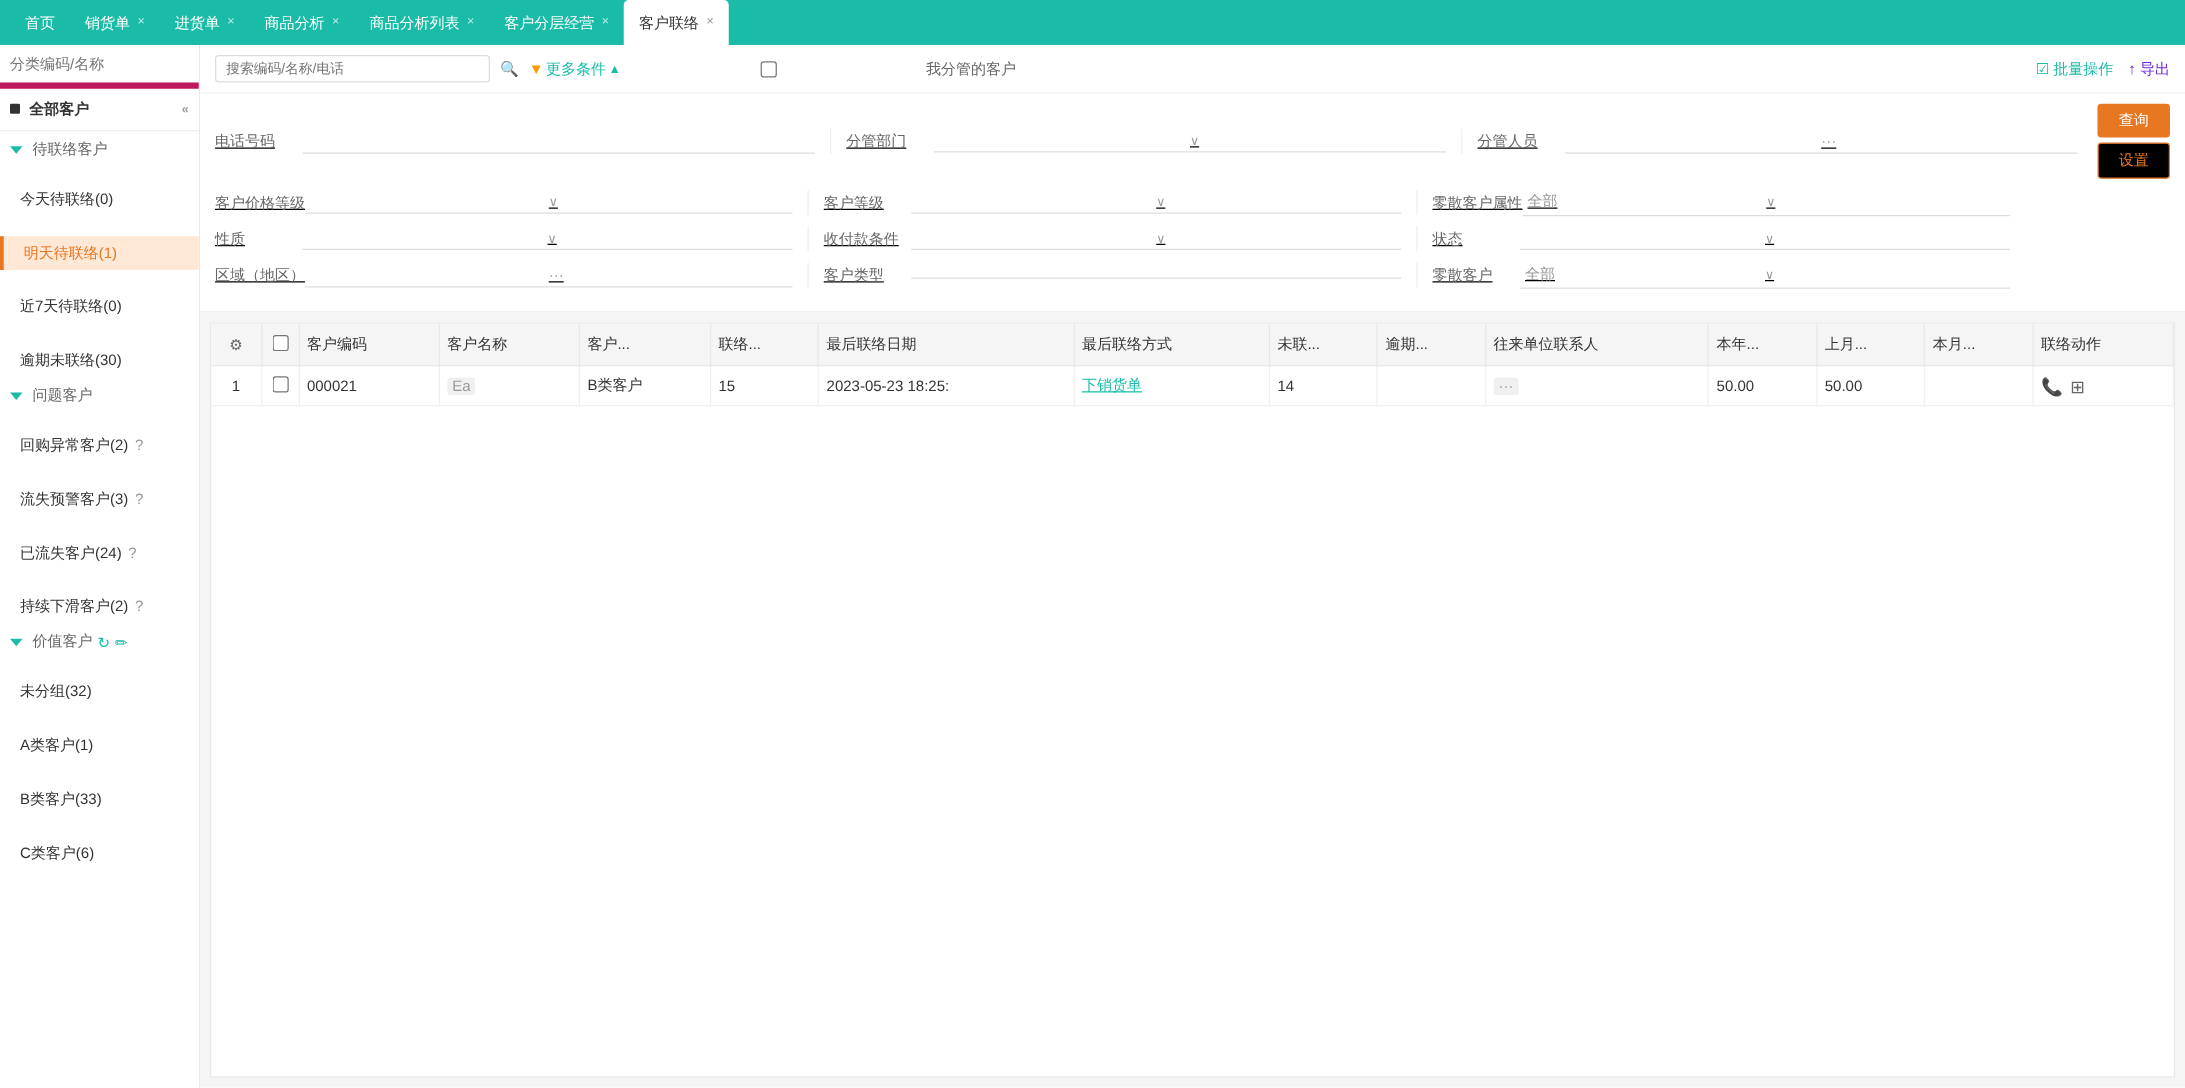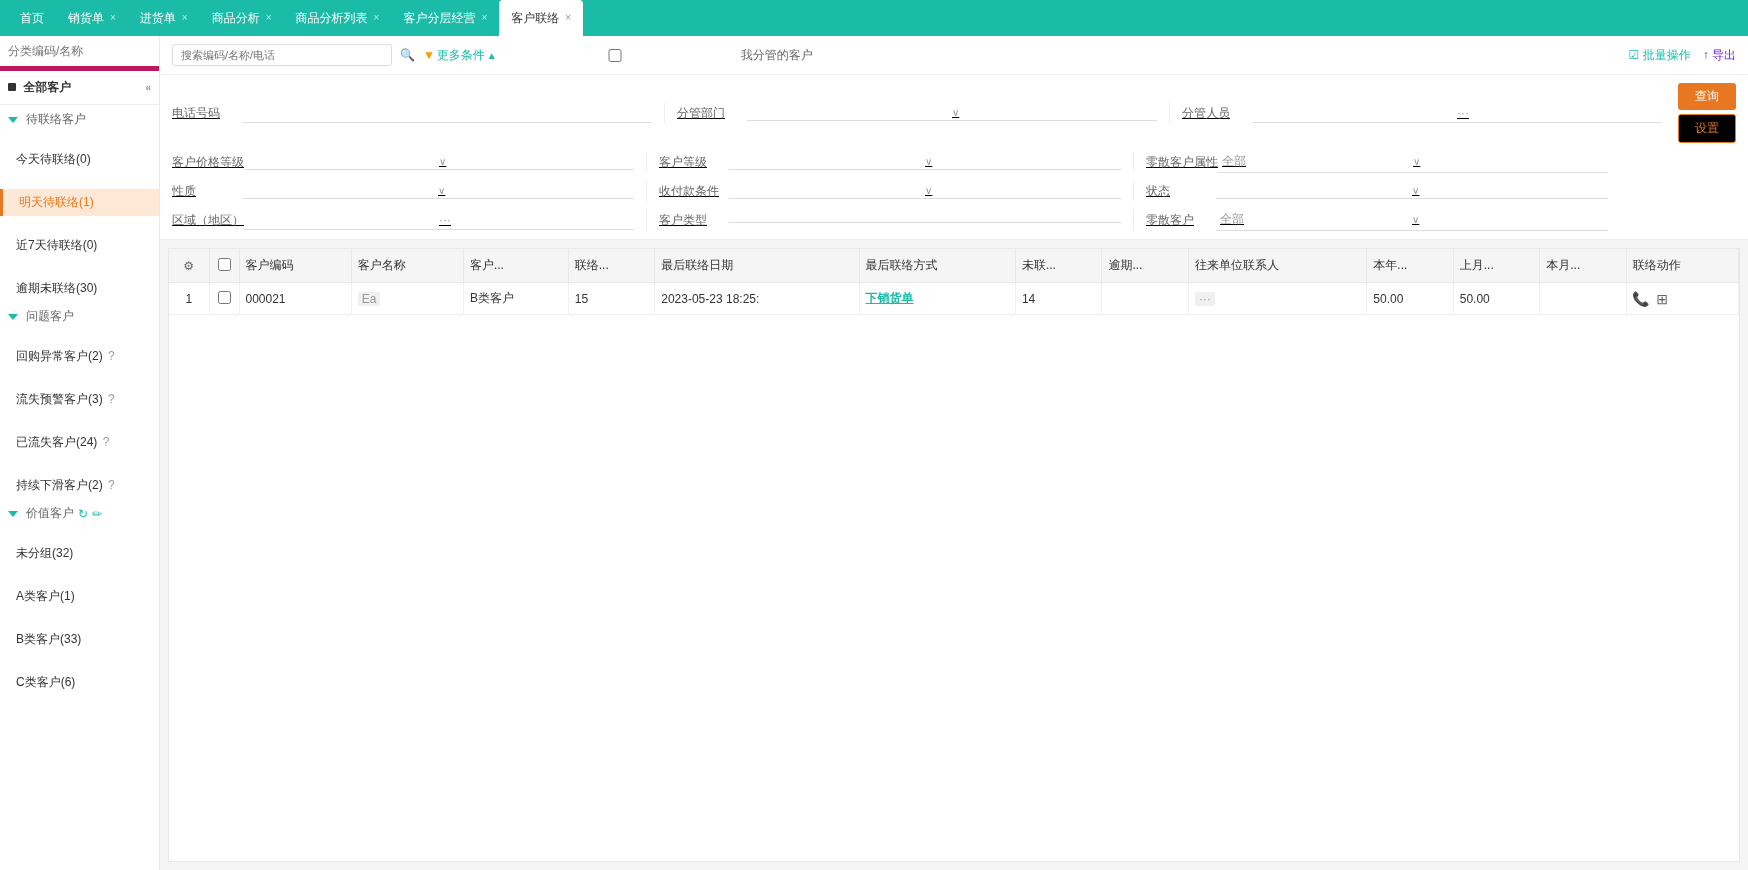--- a/index.html
+++ b/index.html
@@ -36,42 +36,42 @@
     .search-bar input { border: 1px solid #ddd; border-radius: 3px; padding: 4px 8px; width: 220px; outline: none; font-size: 11px; }
     .search-bar .search-icon { color: #999; cursor: pointer; }
     .filter-btn { color: #1abca8; cursor: pointer; display: flex; align-items: center; gap: 2px; }
     .my-customers { display: flex; align-items: center; gap: 16px; color: #666; cursor: pointer; }
     .my-customers input[type=checkbox] { cursor: pointer; }
     .right-actions { margin-left: auto; display: flex; align-items: center; gap: 12px; color: #1abca8; cursor: pointer; }
 
     
     .filter-panel { background: #fff; border-bottom: 1px solid #eee; padding: 8px 12px; }
     .filter-row { display: flex; align-items: center; gap: 8px; margin-bottom: 8px; }
-    .filter-row:last-child { margin-bottom: 0; }
+    .filter-row:last-child { margin-bottom: 10px; }
     .filter-field { display: flex; align-items: center; flex: 1; text-decoration: underline; }
     .filter-label { color: #666; white-space: nowrap; min-width: 70px; }
     .filter-input { flex: 1; border: none; border-bottom: 1px solid #ddd; padding: 2px 4px; outline: none; font-size: 12px; }
     .select-wrapper { flex: 1; display: flex; align-items: center; border-bottom: 1px solid #ddd; padding: 2px 4px; cursor: pointer; }
     .select-wrapper span { flex: 1; color: #999; }
     .select-wrapper .chev { color: #999; font-size: 10px; }
     .filter-divider { width: 1px; background: #eee; height: 20px; margin: 0 4px; }
     .query-btn { background: #e87722; color: #fff; border: none; padding: 5px 16px; border-radius: 3px; cursor: pointer; white-space: nowrap; }
     .set-btn { background: #000000; color: #e87722; border: 1px solid #e87722; padding: 5px 16px; border-radius: 3px; cursor: pointer; white-space: nowrap; }
     .btn-group { display: flex; flex-direction: column; gap: 4px; margin-left: 8px; }
 
     
     .table-container { flex: 1; background: #fff; margin: 8px; border: 1px solid #e8e8e8; overflow: auto; }
     table { width: 100%; border-collapse: collapse; }
     thead tr { background: #f5f5f5; }
     th { padding: 8px 6px; text-align: left; color: #333; font-weight: normal; border-bottom: 1px solid #e8e8e8; border-right: 1px solid #e8e8e8; white-space: nowrap; font-size: 12px; }
     td { padding: 7px 6px; border-bottom: 1px solid #f0f0f0; border-right: 1px solid #f0f0f0; color: #333; white-space: nowrap; font-size: 12px; }
     .col-num { width: 40px; text-align: center; }
     .col-check { width: 30px; text-align: center; }
     .col-settings { width: 30px; text-align: center; cursor: pointer; color: #666; }
-    .link-text { color: #1abca8; cursor: pointer; text-decoration: underline; font-weight: bold; }
+    .link-text { color: #1abca8; cursor: pointer; text-decoration: underline; }
     .action-icons { display: flex; gap: 6px; color: #666; }
     .action-icons span { cursor: pointer; font-size: 14px; }
 
     
     .footer { background: #fff; padding: 6px 12px; display: flex; align-items: center; justify-content: flex-end; gap: 8px; border-top: 1px solid #eee; font-size: 12px; color: #666; }
     .footer .page-size { display: flex; align-items: center; gap: 4px; }
     .footer select { border: 1px solid #ddd; padding: 2px 4px; border-radius: 2px; }
     .footer .pagination { display: flex; align-items: center; gap: 4px; }
     .footer .page-btn { border: 1px solid #ddd; background: #fff; padding: 2px 6px; cursor: pointer; border-radius: 2px; color: #666; }
     .footer input.page-input { width: 36px; border: 1px solid #ddd; padding: 2px 4px; text-align: center; border-radius: 2px; }

